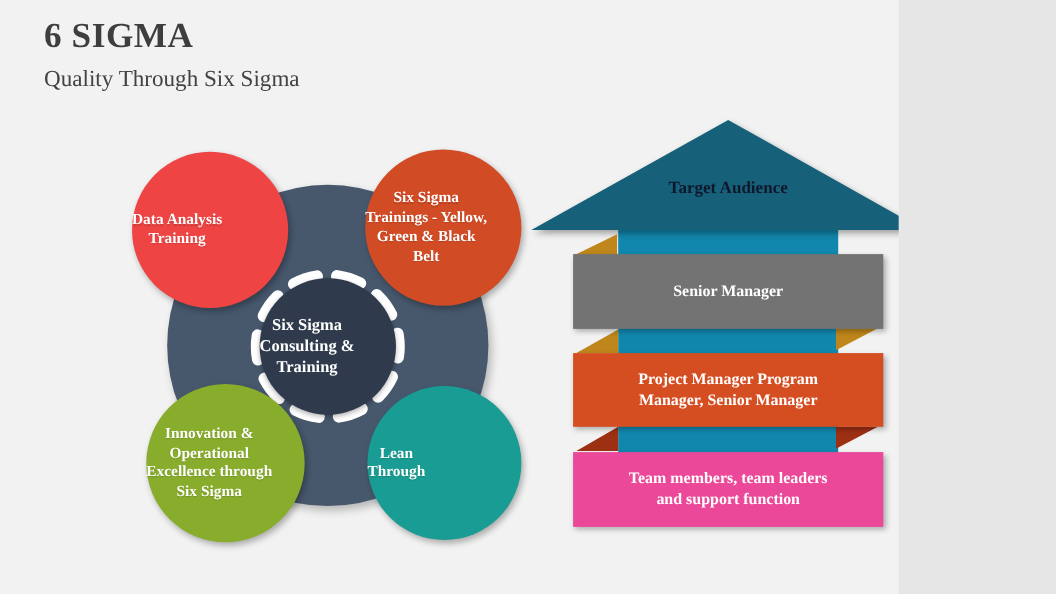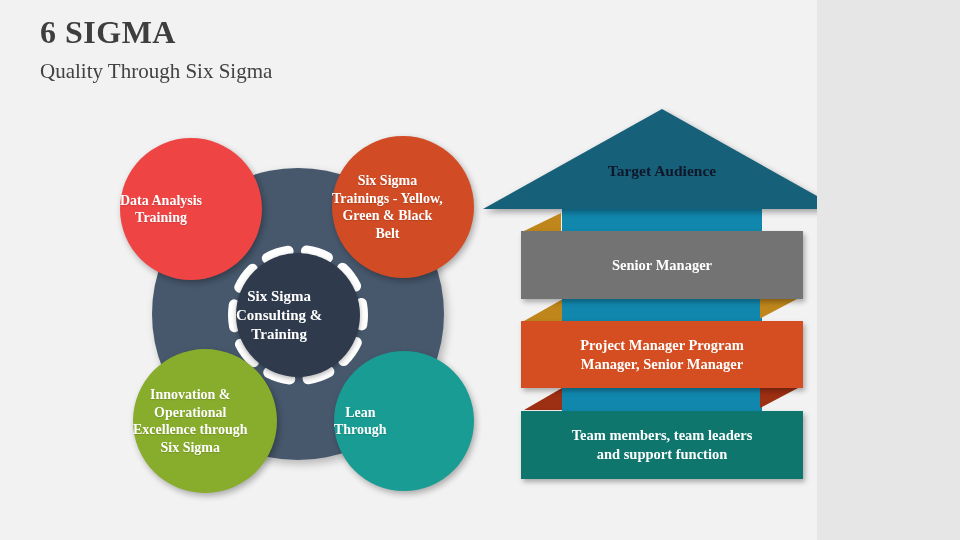--- a/index.html
+++ b/index.html
@@ -143,19 +143,19 @@
 
     <div class="banner banner-1" style="background: #737373;">
       <span class="lbl">Senior Manager</span>
     </div>
 
     <div class="banner banner-2" style="background: rgb(213, 78, 33);">
       <span class="lbl">Project Manager Program
 Manager, Senior Manager</span>
     </div>
 
-    <div class="banner banner-3" style="background: #0f766e;">
+    <div class="banner banner-3" style="background: #ec4899;">
       <span class="lbl">Team members, team leaders
 and support function</span>
     </div>
   </div>
 
 </div>
 
 </body></html>

